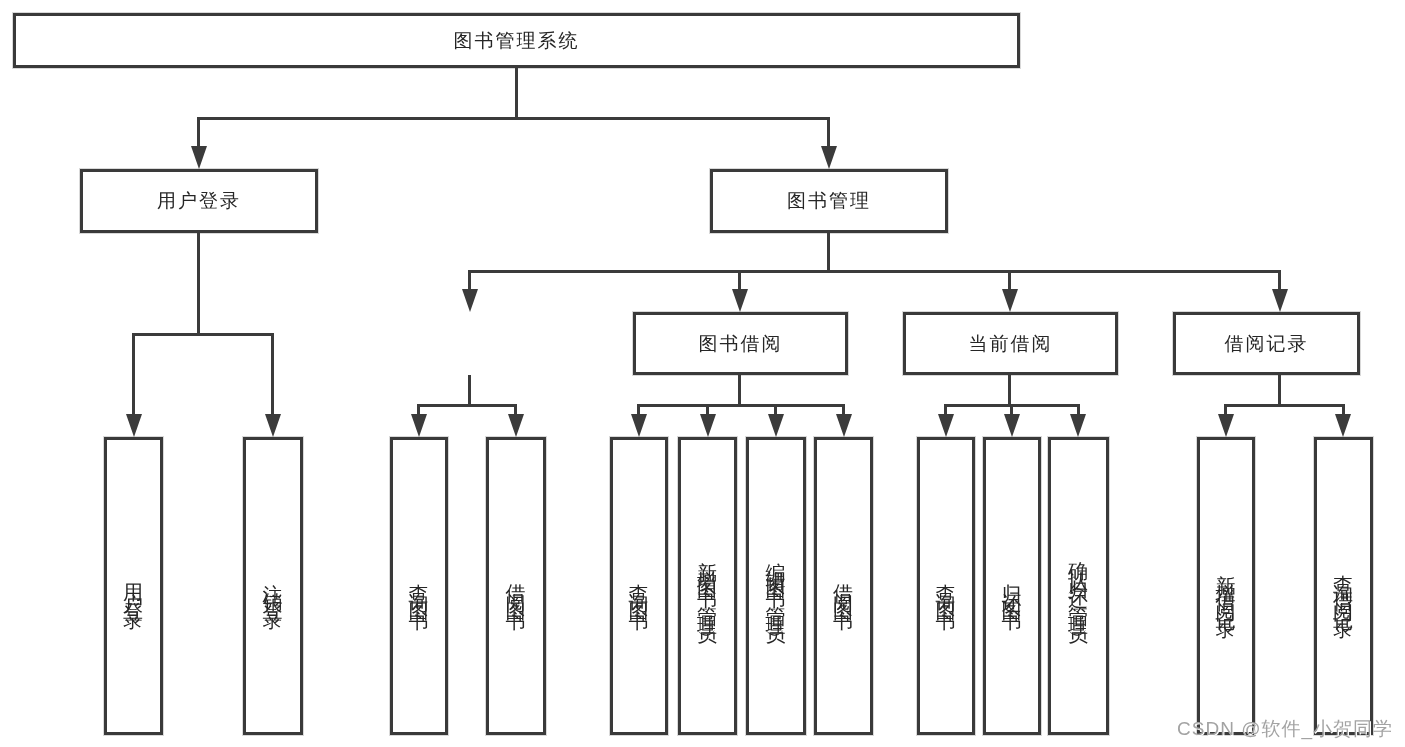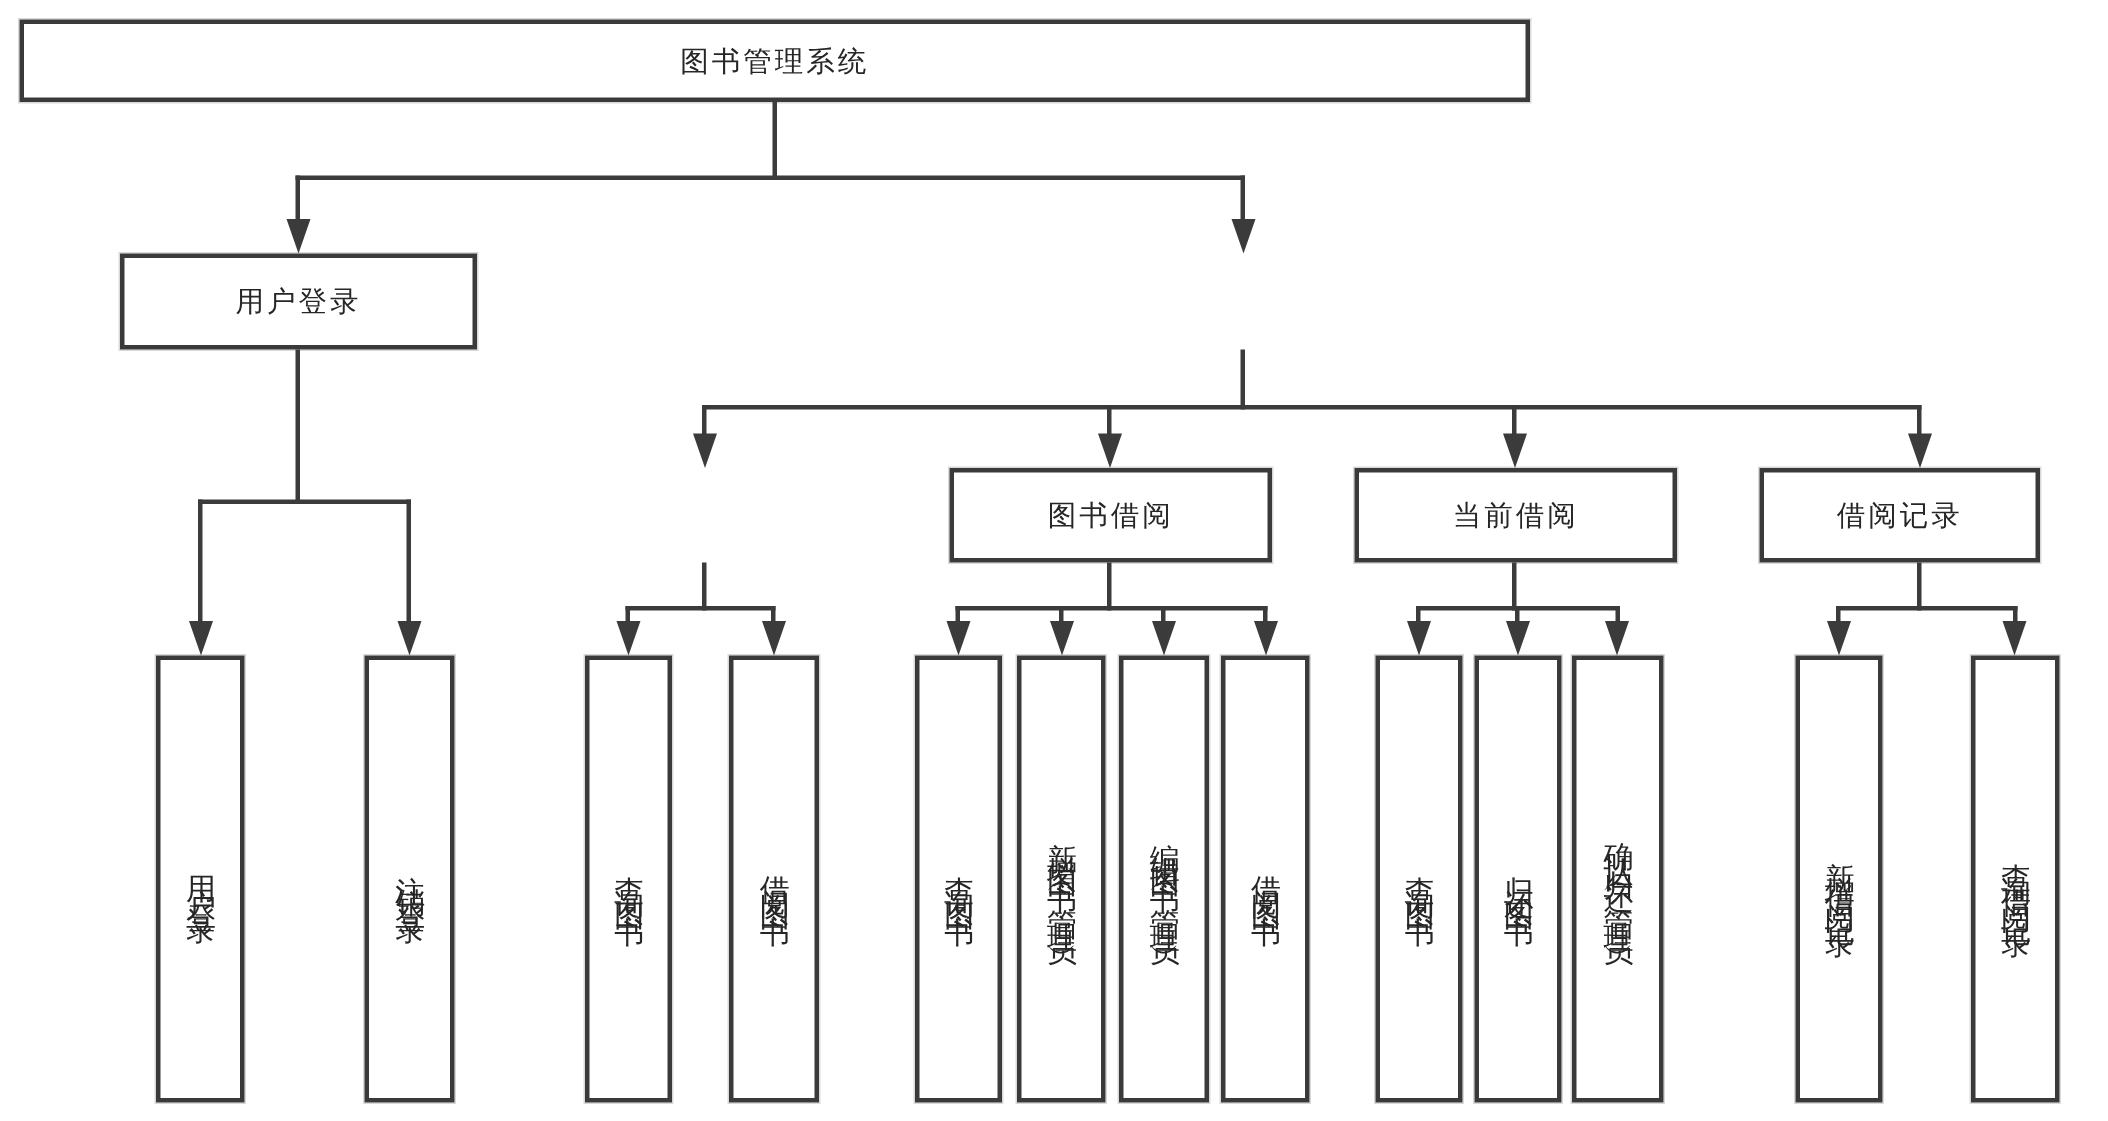--- a/index.html
+++ b/index.html
@@ -39,20 +39,23 @@
 <body>
 
 <div class="canvas">
 
   <div class="box" style="left:13px;top:13px;width:1007px;height:55px">
     <span class="hlabel">图书管理系统</span>
   </div>
 
   <div class="box" style="left:80px;top:169px;width:238px;height:64px">
     <span class="hlabel">用户登录</span>
+  </div>
+  <div class="box" style="left:710px;top:169px;width:238px;height:64px">
+    <span class="hlabel">图书管理</span>
   </div>
 
   <div class="box" style="left:633px;top:312px;width:215px;height:63px">
     <span class="hlabel">图书借阅</span>
   </div>
   <div class="box" style="left:903px;top:312px;width:215px;height:63px">
     <span class="hlabel">当前借阅</span>
   </div>
   <div class="box" style="left:1173px;top:312px;width:187px;height:63px">
     <span class="hlabel">借阅记录</span>
@@ -150,14 +153,15 @@
   <div class="arrow" style="left:1004px;top:414px"></div>
   <div class="arrow" style="left:1070px;top:414px"></div>
 
   <div class="vline" style="left:1278px;top:375px;height:32px"></div>
   <div class="hline" style="left:1224px;top:404px;width:121px"></div>
   <div class="vline" style="left:1224px;top:404px;height:14px"></div>
   <div class="vline" style="left:1342px;top:404px;height:14px"></div>
   <div class="arrow" style="left:1218px;top:414px"></div>
   <div class="arrow" style="left:1335px;top:414px"></div>
 
+  <div class="watermark">CSDN @软件_小贺同学</div>
 
 </div>
 
 </body></html>

